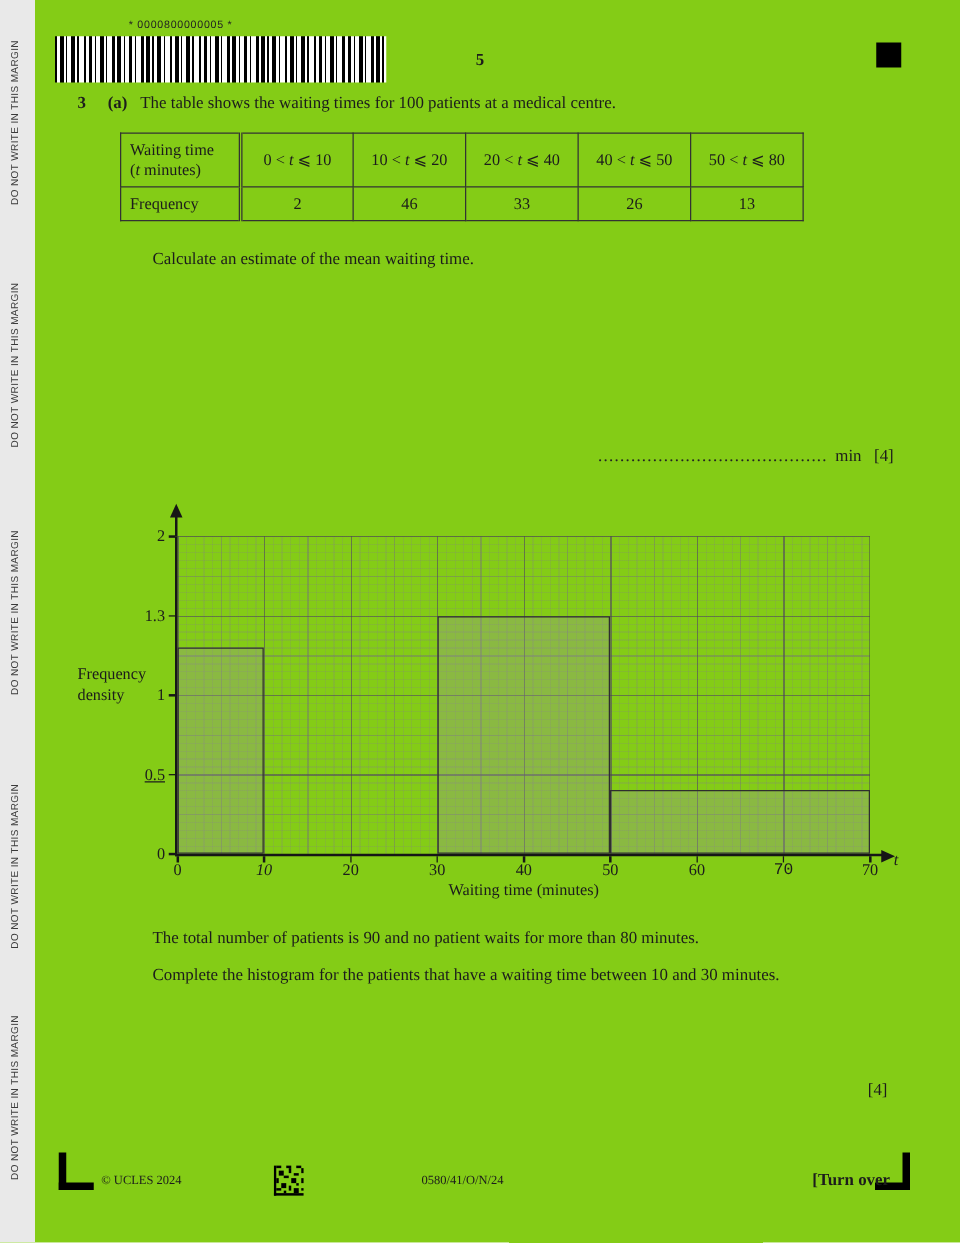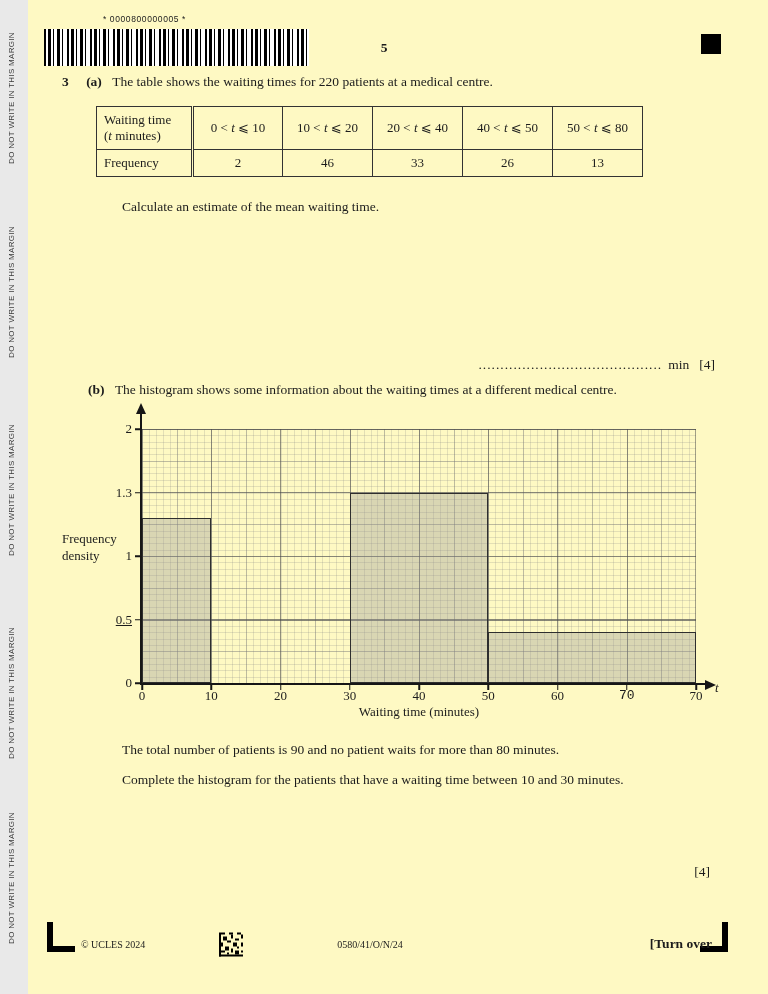--- a/index.html
+++ b/index.html
@@ -1,16 +1,16 @@
 <!DOCTYPE html>
 <html><head>
 <meta charset="utf-8">
 <style>
   html,body{margin:0;padding:0;background:#fff;}
-  .page{position:relative;width:768px;height:994px;background:#fef9c3;overflow:hidden;
+  .page{position:relative;width:768px;height:994px;background:#84cc16;overflow:hidden;
         font-family:"Liberation Serif","DejaVu Serif",serif;color:#1c1c1c;}
   
   .margin-strip{position:absolute;left:0;top:0;width:28px;height:994px;background:#e9e9e9;}
   .margin-note{position:absolute;width:160px;height:12px;left:-67px;text-align:center;
         font-family:"Liberation Sans","DejaVu Sans",sans-serif;font-size:8px;letter-spacing:.3px;
         color:#3a3a3a;transform:rotate(-90deg);white-space:nowrap;}
   
   .candidate-number{position:absolute;left:103px;top:14px;font-family:"Liberation Sans","DejaVu Sans",sans-serif;
         font-size:8.5px;letter-spacing:.6px;color:#222;}
   .barcode{position:absolute;left:44px;top:29px;width:265px;height:37px;
@@ -91,21 +91,21 @@
   <div class="margin-note" style="top:872px">DO NOT WRITE IN THIS MARGIN</div>
 
   <div class="candidate-number">* 0000800000005 *</div>
   <div class="barcode"></div>
   <div class="page-number">5</div>
   <div class="corner-square"></div>
 
   <div class="q-row" style="left:62px;top:74px">
     <span class="q-num">3</span>
     <span class="q-part" style="margin-left:14px">(a)</span>
-    <span style="margin-left:7px">The table shows the waiting times for 220 patients at a medical centre.</span>
+    <span style="margin-left:7px">The table shows the waiting times for 100 patients at a medical centre.</span>
   </div>
 
   <table class="freq">
     <colgroup>
         <col style="width:96px">
         <col style="width:90px">
         <col style="width:90px">
         <col style="width:90px">
         <col style="width:90px">
         <col style="width:90px">
@@ -129,40 +129,36 @@
     </tr>
   </tbody>
     </table>
 
   <div class="q-row" style="left:122px;top:199px">Calculate an estimate of the mean waiting time.</div>
 
   <div class="answer-line">
     <span class="dots">..........................................</span><span class="unit">min</span><span class="marks">[4]</span>
   </div>
 
-  <div class="q-row" style="left:88px;top:382px">
-    <span class="q-part">(b)</span>
-    <span style="margin-left:7px">The histogram shows some information about the waiting times at a different medical centre.</span>
-  </div>
 
   <div class="y-axis-title">Frequency density</div>
   <div class="plot-area">
     <div class="y-arrow-line"></div>
     <div class="y-arrow-head"></div>
     <div class="x-arrow-line"></div>
     <div class="x-arrow-head"></div>
     <div class="x-var">t</div>
     <div class="x-axis-title">Waiting time (minutes)</div>
   <div class="hbar" style="left: 0%; width: 12.5%; height: 65%;"></div>
       <div class="hbar" style="left: 37.5%; width: 25%; height: 75%;"></div>
       <div class="hbar" style="left: 62.5%; width: 37.5%; height: 20%;"></div>
       <div class="xtick" style="left: 0%;"></div>
       <span class="xtick-label" style="left: 0%;">0</span>
       <div class="xtick" style="left: 12.5%;"></div>
-      <span class="xtick-label" style="left: 12.5%;">10</span>
+      <span class="xtick-label" style="left: 12.5%; font-style: italic;">10</span>
       <div class="xtick" style="left: 25%;"></div>
       <span class="xtick-label" style="left: 25%;">20</span>
       <div class="xtick" style="left: 37.5%;"></div>
       <span class="xtick-label" style="left: 37.5%;">30</span>
       <div class="xtick" style="left: 50%;"></div>
       <span class="xtick-label" style="left: 50%;">40</span>
       <div class="xtick" style="left: 62.5%;"></div>
       <span class="xtick-label" style="left: 62.5%;">50</span>
       <div class="xtick" style="left: 75%;"></div>
       <span class="xtick-label" style="left: 75%;">60</span>

